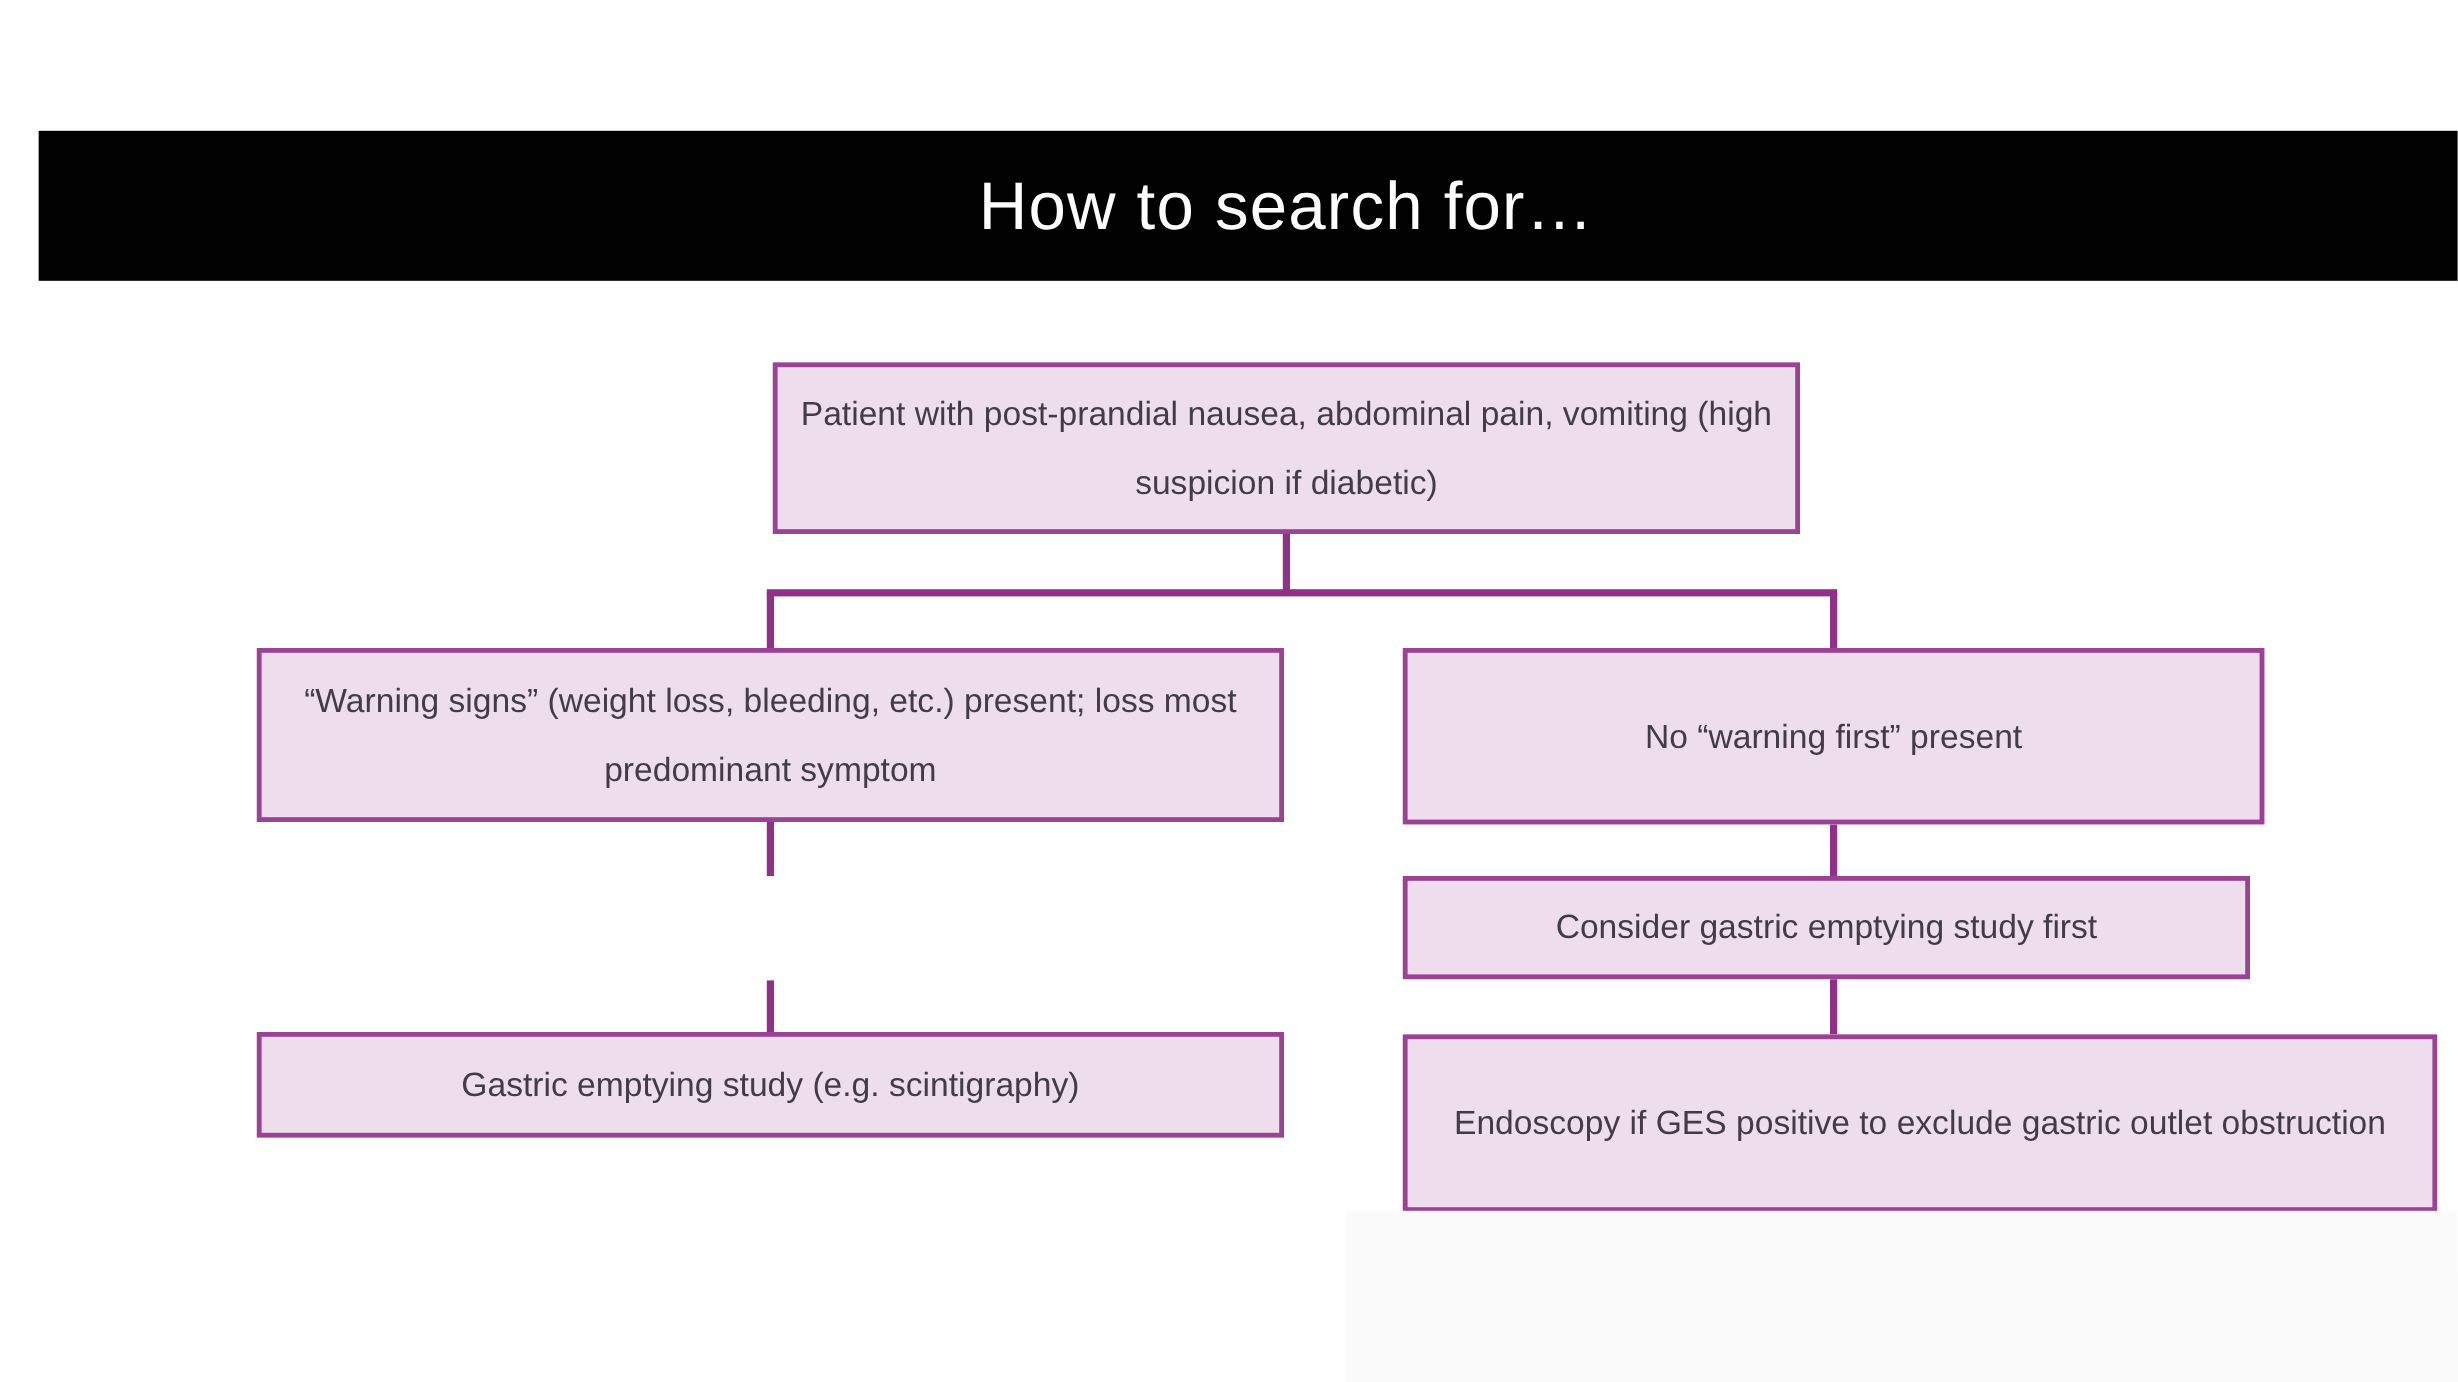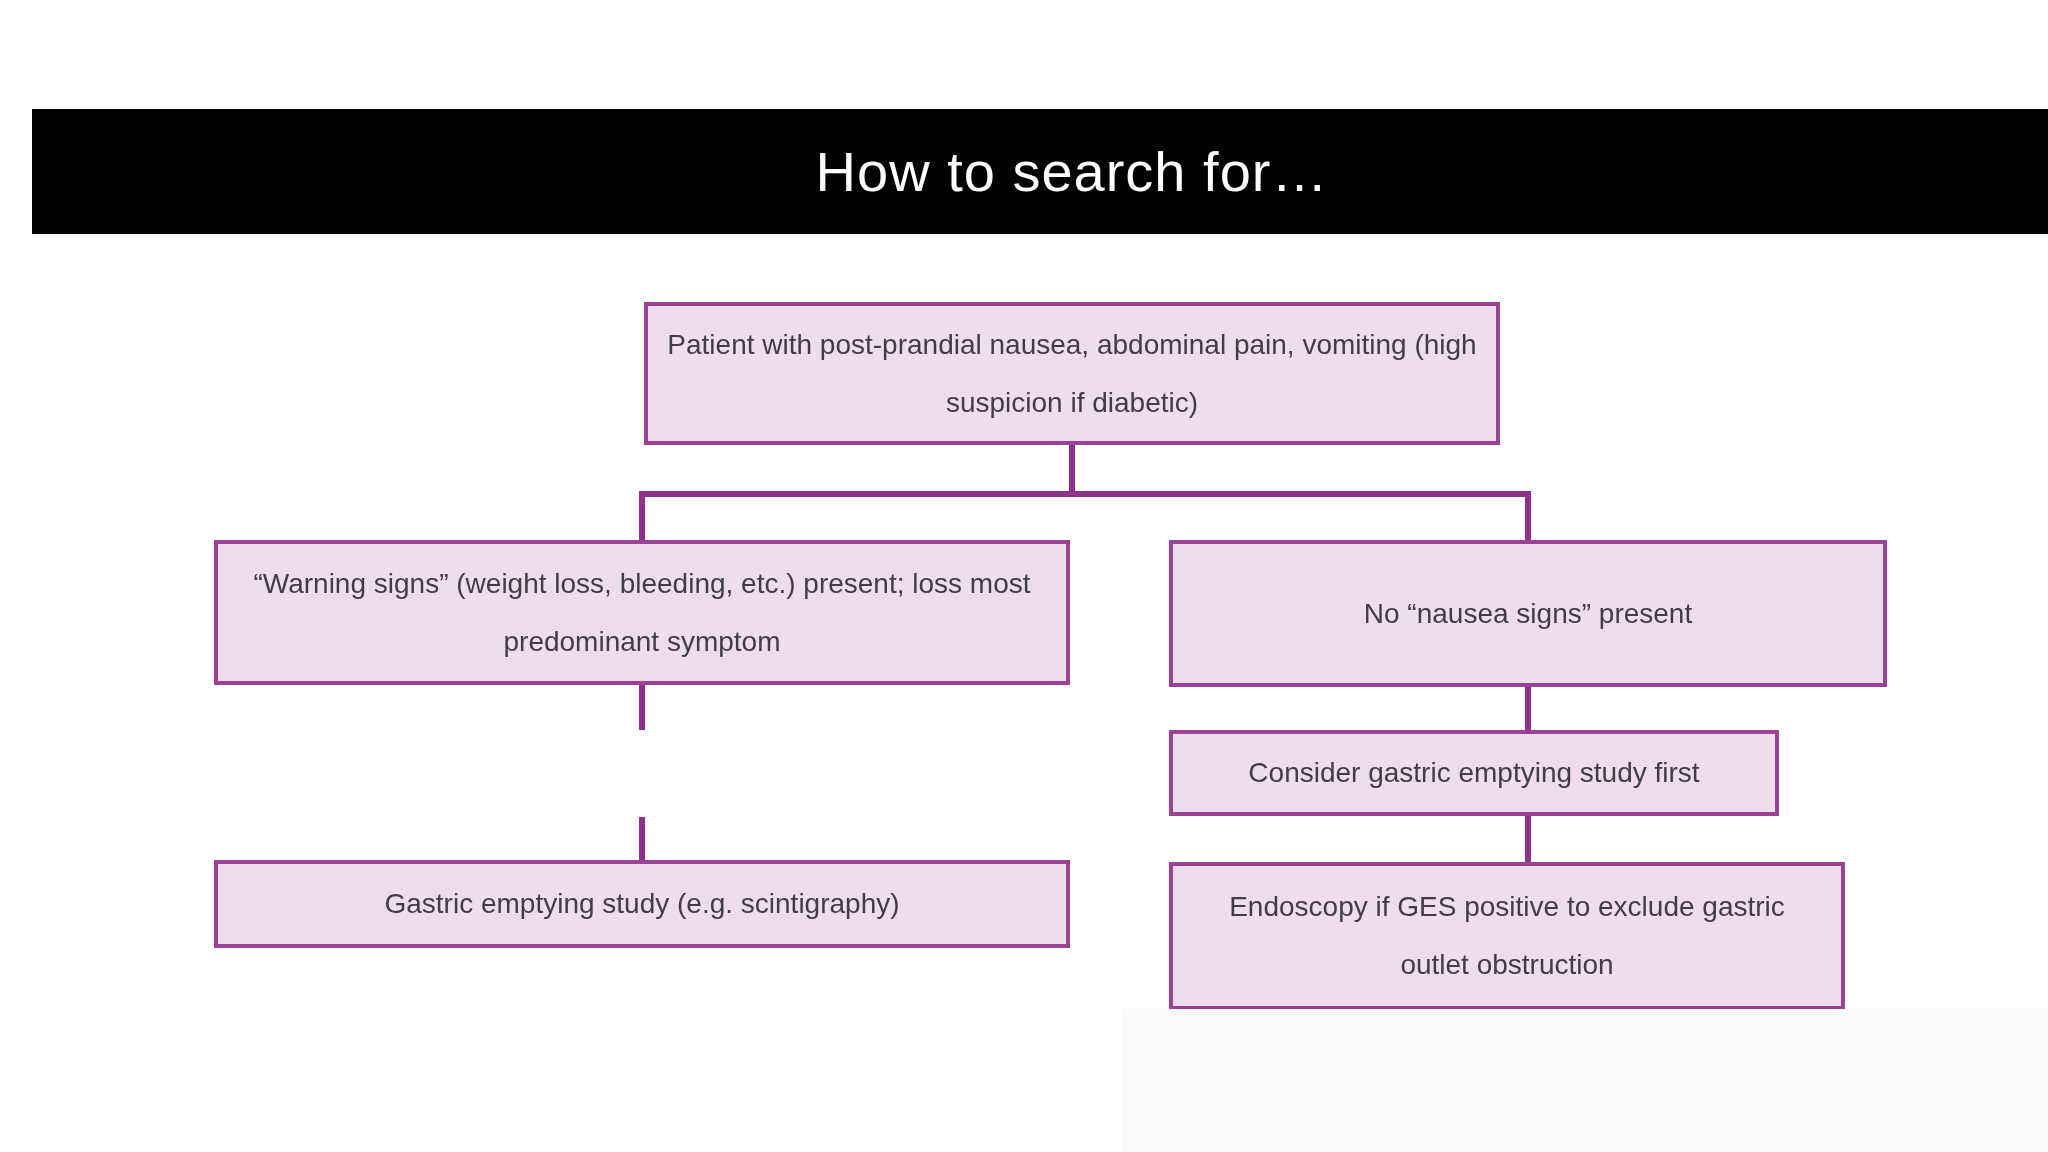--- a/index.html
+++ b/index.html
@@ -41,22 +41,22 @@
     color:var(--box-text);
     font-size:28px;line-height:58px;
     display:flex;align-items:center;justify-content:center;
     text-align:center;
   }
   #root-box{left:612px;top:302px;width:856px;height:143px;padding:0 6px;}
   #left-box-1{left:182px;top:540px;width:856px;height:145px;padding:0 28px;}
   #left-box-2{left:182px;top:730px;width:856px;height:87px;}
   #left-box-3{left:182px;top:860px;width:856px;height:88px;}
   #right-box-1{left:1137px;top:540px;width:718px;height:147px;}
-  #right-box-2{left:1137px;top:730px;width:610px;height:86px;}
-  #right-box-3{left:1137px;top:862px;width:676px;height:148px;padding:0 30px;}
+  #right-box-2{left:1137px;top:730px;width:706px;height:86px;}
+  #right-box-3{left:1137px;top:862px;width:862px;height:148px;padding:0 30px;}
   
   .line{position:absolute;background:var(--connector);}
   #conn-root-stem{left:1037px;top:445px;width:6px;height:49px;}
   #conn-horizontal{left:607px;top:491px;width:892px;height:6px;}
   #conn-left-drop{left:607px;top:494px;width:6px;height:46px;}
   #conn-right-drop{left:1493px;top:494px;width:6px;height:46px;}
   #conn-left-1-2{left:607px;top:685px;width:6px;height:45px;}
   #conn-left-2-3{left:607px;top:817px;width:6px;height:43px;}
   #conn-right-1-2{left:1493px;top:687px;width:6px;height:43px;}
   #conn-right-2-3{left:1493px;top:816px;width:6px;height:46px;}
@@ -84,21 +84,21 @@
   <div class="line" id="conn-right-1-2"></div>
   <div class="line" id="conn-right-2-3"></div>
 
   <div class="node" id="root-box">Patient with post-prandial nausea, abdominal pain, vomiting (high suspicion if diabetic)</div>
 
   <div class="node" id="left-box-1">“Warning signs” (weight loss, bleeding, etc.) present; loss most predominant symptom</div>
 
 
   <div class="node" id="left-box-3">Gastric emptying study (e.g. scintigraphy)</div>
 
-  <div class="node" id="right-box-1">No “nausea signs” present</div>
+  <div class="node" id="right-box-1">No “warning first” present</div>
 
   <div class="node" id="right-box-2">Consider gastric emptying study first</div>
 
   <div class="node" id="right-box-3">Endoscopy if GES positive to exclude gastric outlet obstruction</div>
 
   <div class="shade"></div>
 
 </div>
 
 </body></html>

